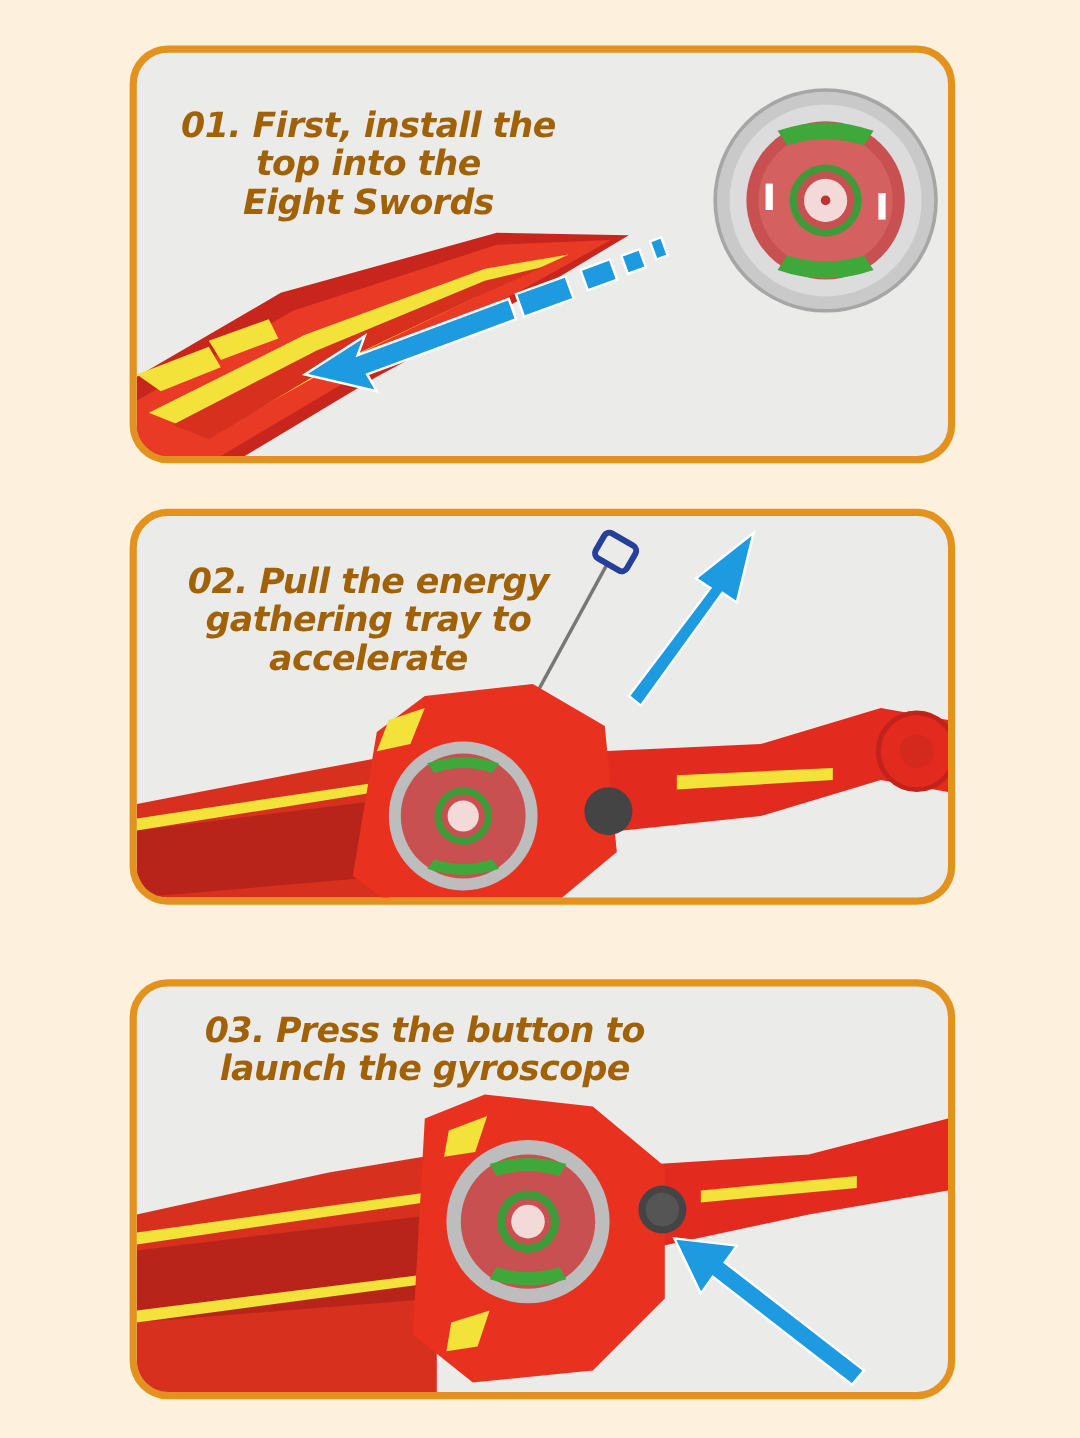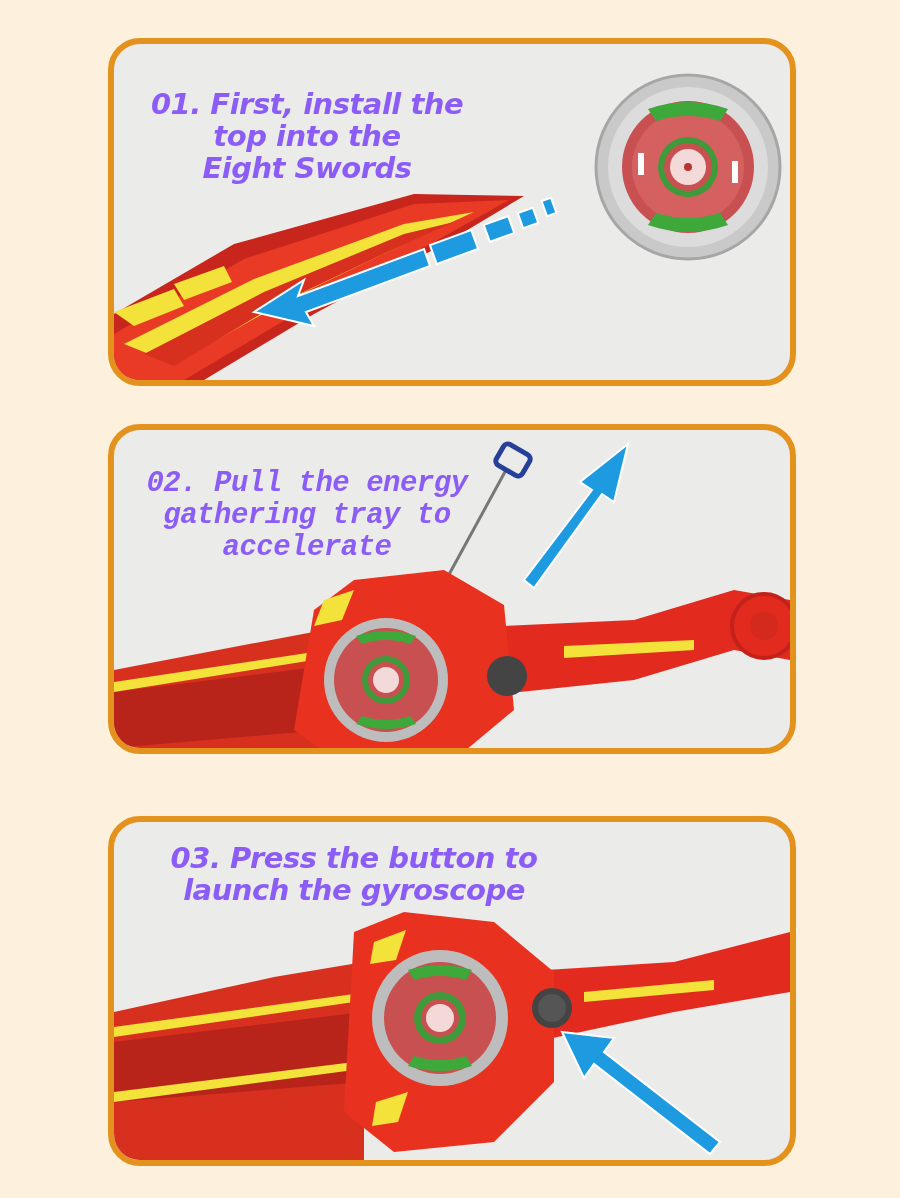--- a/index.html
+++ b/index.html
@@ -11,26 +11,26 @@
   }
   .panel {
     position: absolute; left: 108px; width: 688px;
     background: #ebebea;
     border: 6px solid #e3921e;
     border-radius: 32px;
     box-sizing: border-box;
     overflow: hidden;
   }
   .p1 { top: 38px; height: 348px; }
-  .p2 { top: 424px; height: 330px; font-family: Liberation Mono, monospace; }
+  .p2 { top: 424px; height: 330px; }
   .p3 { top: 816px; height: 350px; padding-left: 35px; }
   .step-title {
     position: absolute;
     font-weight: bold; font-style: italic;
-    color: #8b5cf6; text-align: center;
+    color: #a16207; text-align: center;
     font-size: 29px; line-height: 32px;
     letter-spacing: -0.5px;
     white-space: pre-line;
   }
   .p1 .step-title { left: 28px; top: 44px; width: 330px; }
   .p2 .step-title { left: 28px; top: 38px; width: 330px; }
   .p3 .step-title { left: 40px; top: 20px; width: 400px; }
   svg.art { position: absolute; left: 0; top: 0; }
 </style>
 </head>

